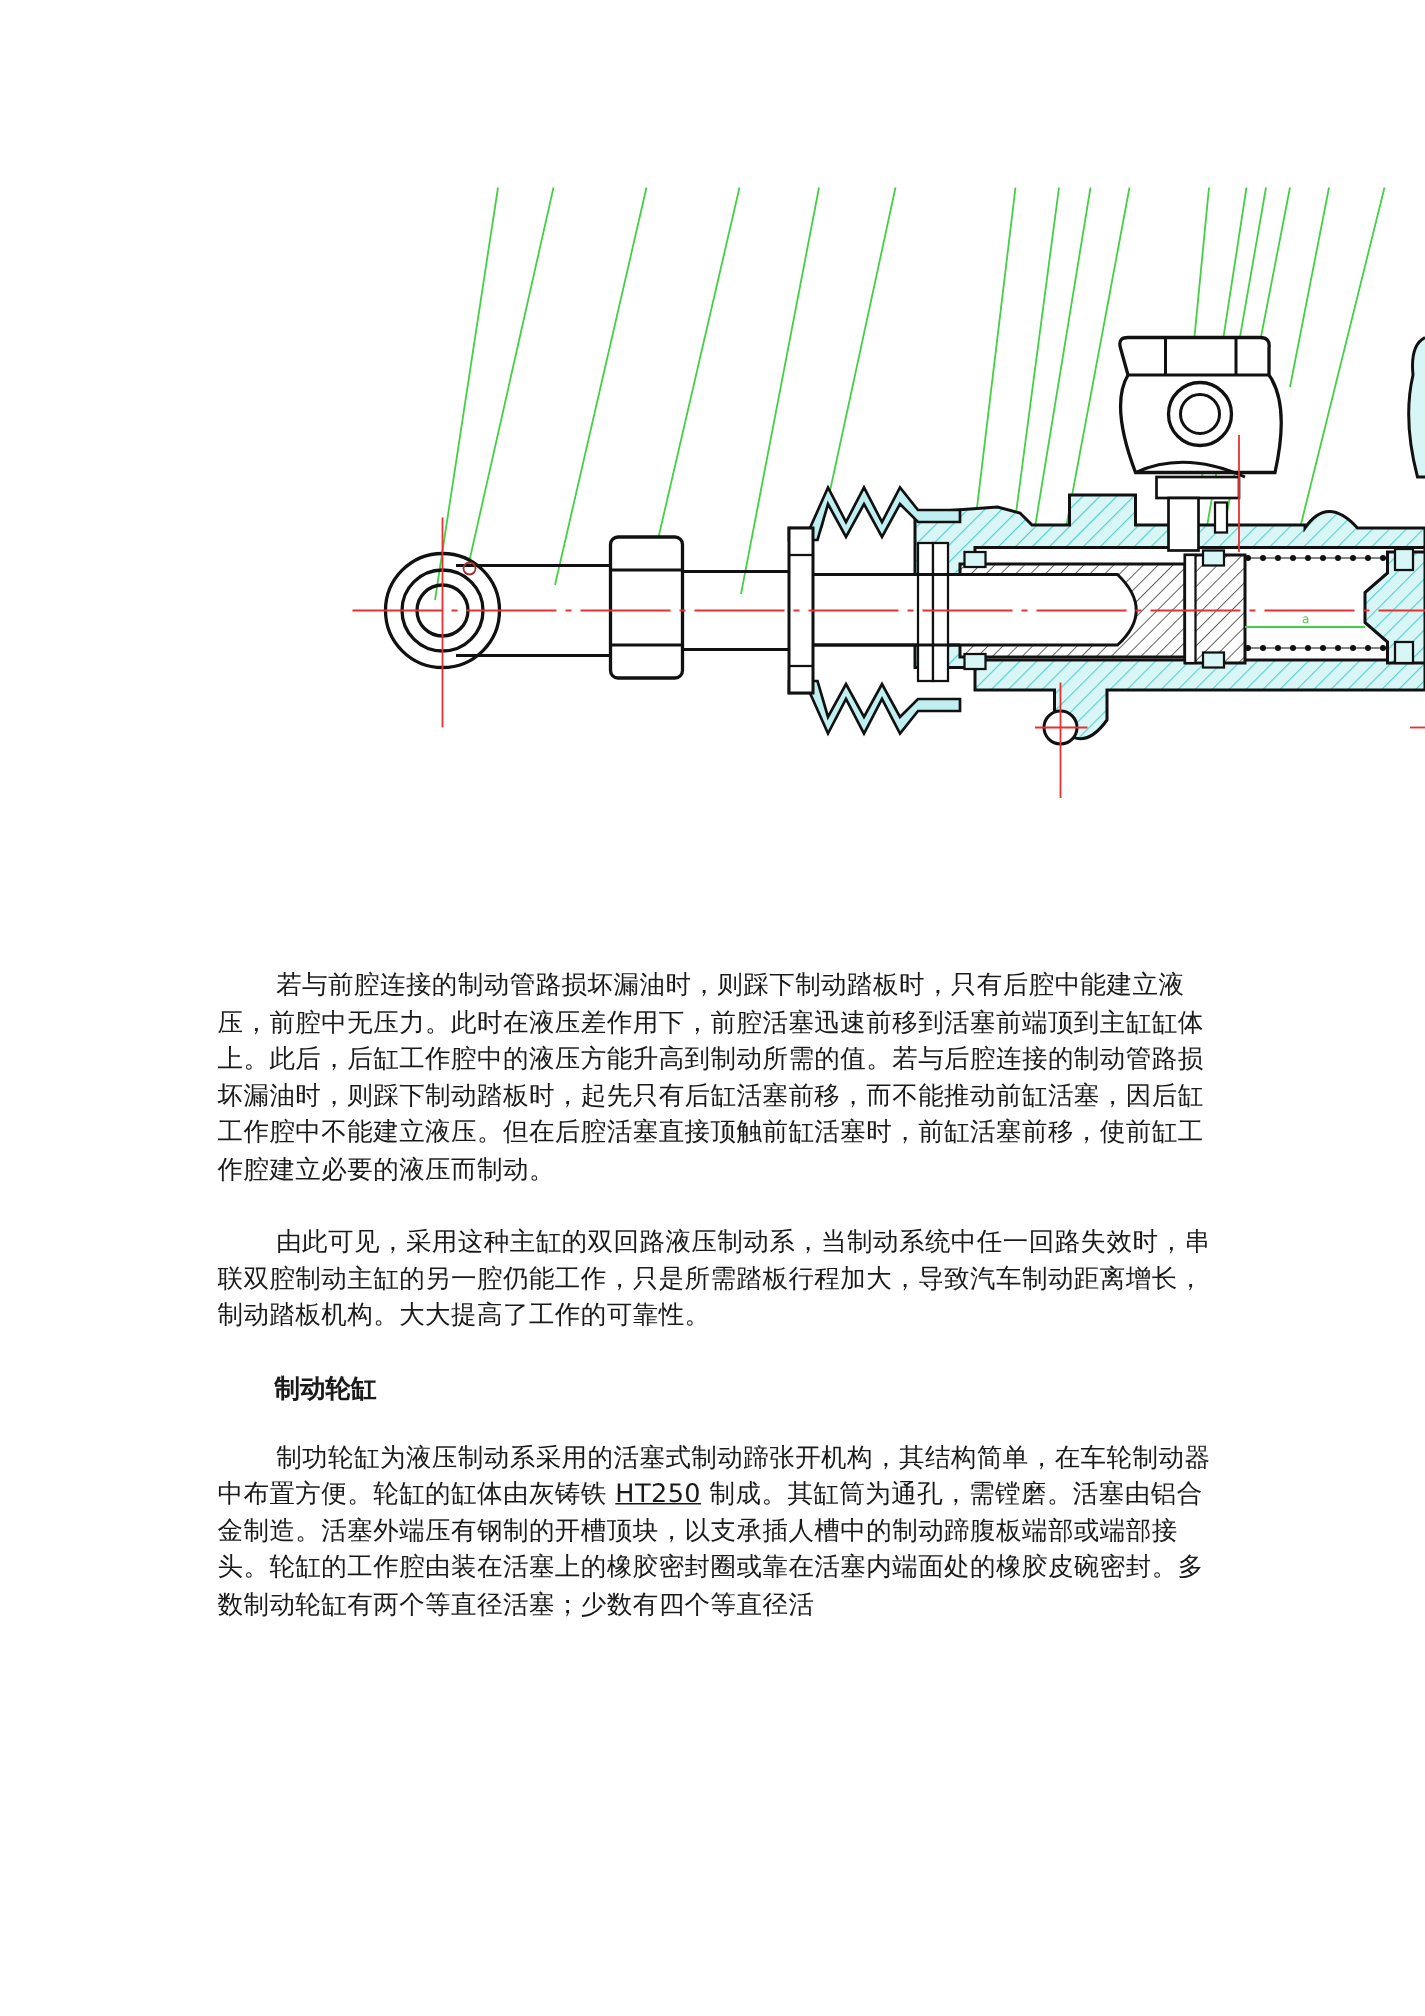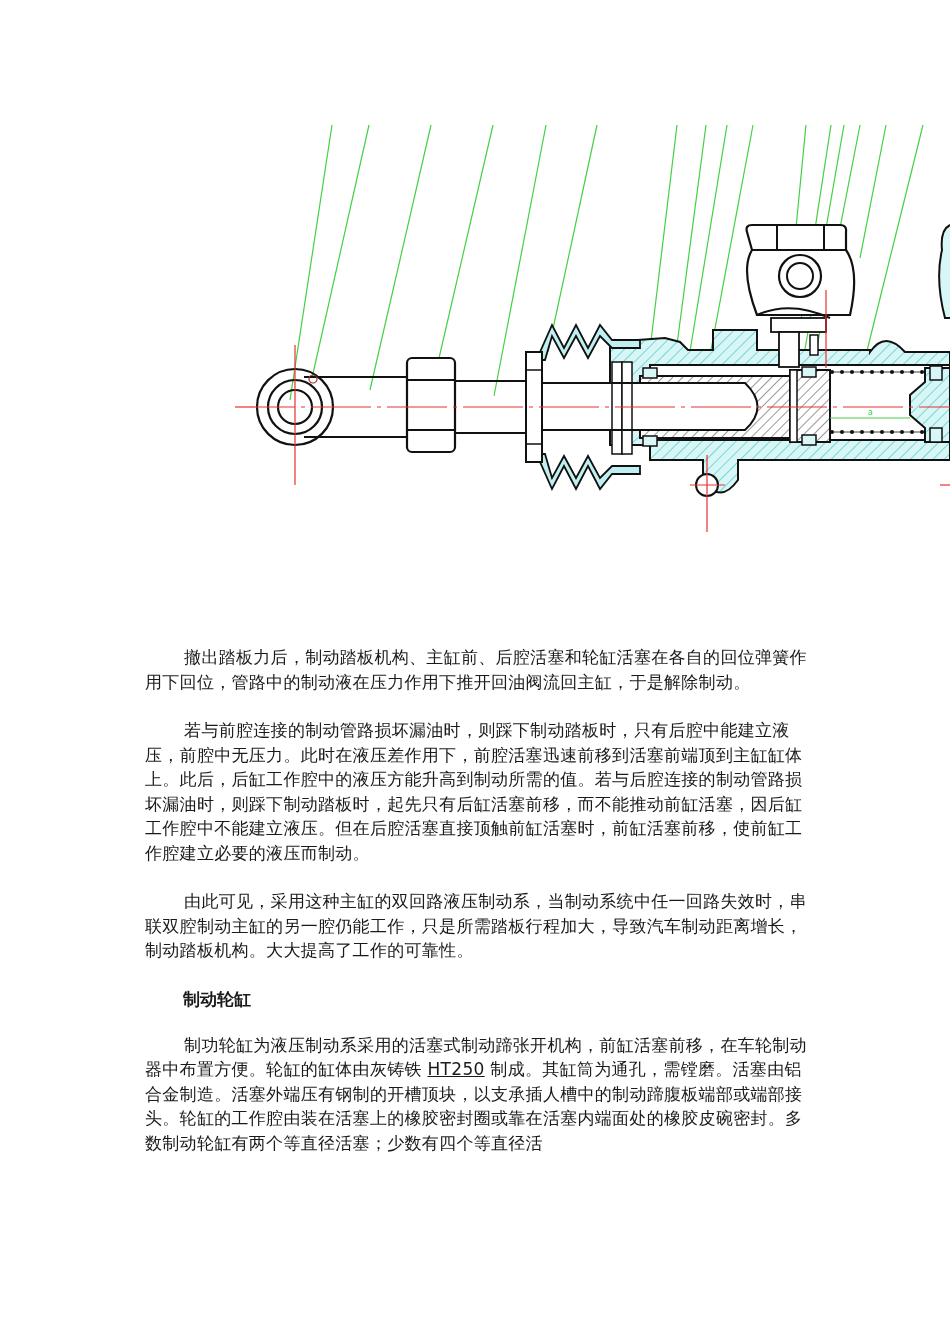--- a/index.html
+++ b/index.html
@@ -147,18 +147,17 @@
     <line x1="295" y1="345" x2="295" y2="485"></line>
     <line x1="707" y1="455" x2="707" y2="532"></line>
     <line x1="690" y1="485" x2="725" y2="485"></line>
     <line x1="826" y1="290" x2="826" y2="368"></line>
     <line x1="940" y1="485" x2="950" y2="485"></line>
   </g>
 </svg>
 </div>
 
 <div class="content">
-  <p class="para">撤出踏板力后，制动踏板机构、主缸前、后腔活塞和轮缸活塞在各自的回位弹簧作用下回位，管路中的制动液在压力作用下推开回油阀流回主缸，于是解除制动。</p>
   <p class="para">若与前腔连接的制动管路损坏漏油时，则踩下制动踏板时，只有后腔中能建立液压，前腔中无压力。此时在液压差作用下，前腔活塞迅速前移到活塞前端顶到主缸缸体上。此后，后缸工作腔中的液压方能升高到制动所需的值。若与后腔连接的制动管路损坏漏油时，则踩下制动踏板时，起先只有后缸活塞前移，而不能推动前缸活塞，因后缸工作腔中不能建立液压。但在后腔活塞直接顶触前缸活塞时，前缸活塞前移，使前缸工作腔建立必要的液压而制动。</p>
   <p class="para">由此可见，采用这种主缸的双回路液压制动系，当制动系统中任一回路失效时，串联双腔制动主缸的另一腔仍能工作，只是所需踏板行程加大，导致汽车制动距离增长，制动踏板机构。大大提高了工作的可靠性。</p>
   <h3 class="heading">制动轮缸</h3>
-  <p class="para"><span>制功轮缸为液压制动系采用的活塞式制动蹄张开机构，前缸活塞前移，在车轮制动器中布置方便。轮缸的缸体由灰铸铁 </span><span class="latin">HT250</span><span> 制成。其缸筒为通孔，需镗磨。活塞由铝合金制造。活塞外端压有钢制的开槽顶块，以支承插人槽中的制动蹄腹板端部或端部接头。轮缸的工作腔由装在活塞上的橡胶密封圈或靠在活塞内端面处的橡胶皮碗密封。多数制动轮缸有两个等直径活塞；少数有四个等直径活</span></p>
+  <p class="para"><span>制功轮缸为液压制动系采用的活塞式制动蹄张开机构，其结构简单，在车轮制动器中布置方便。轮缸的缸体由灰铸铁 </span><span class="latin">HT250</span><span> 制成。其缸筒为通孔，需镗磨。活塞由铝合金制造。活塞外端压有钢制的开槽顶块，以支承插人槽中的制动蹄腹板端部或端部接头。轮缸的工作腔由装在活塞上的橡胶密封圈或靠在活塞内端面处的橡胶皮碗密封。多数制动轮缸有两个等直径活塞；少数有四个等直径活</span></p>
 </div>
 
 </body></html>

